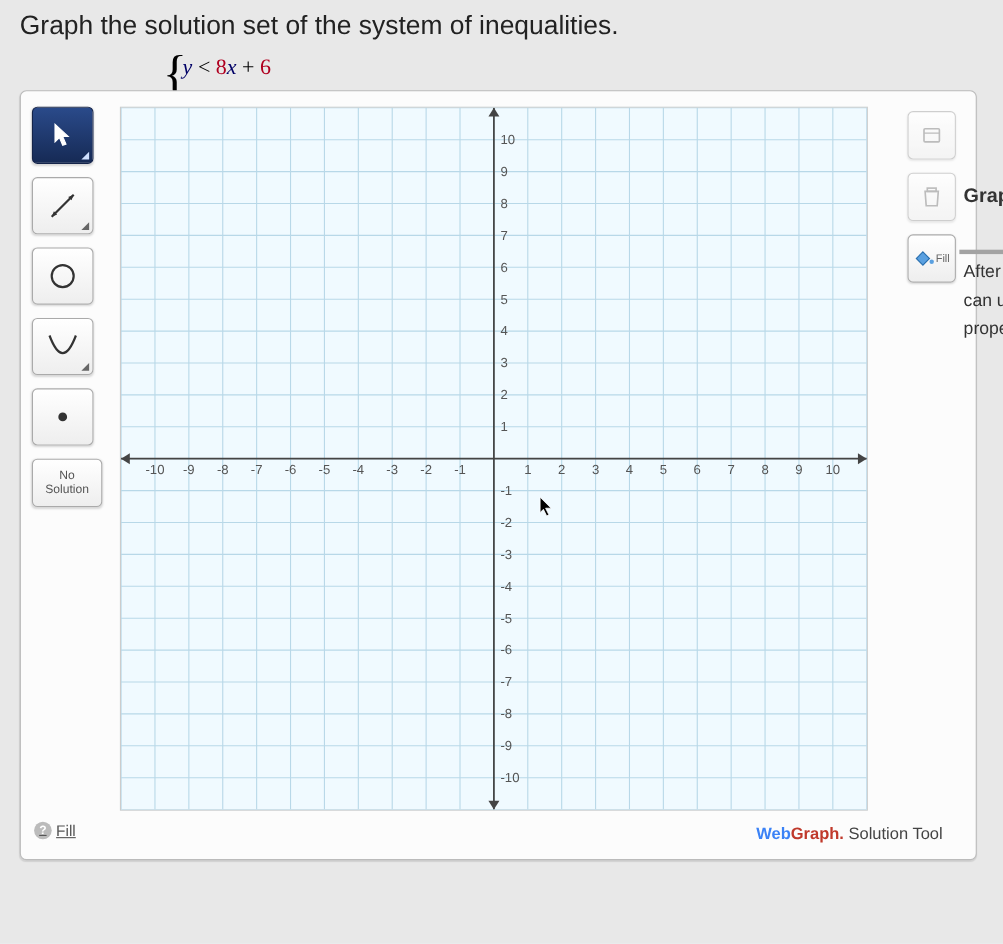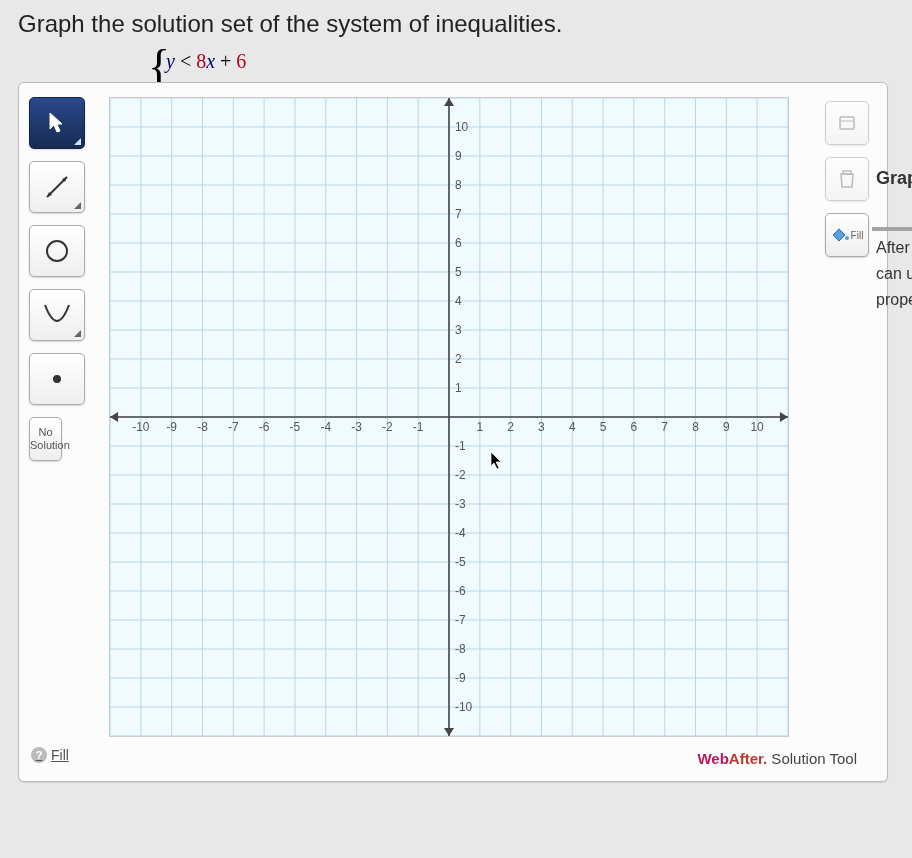--- a/index.html
+++ b/index.html
@@ -74,21 +74,21 @@
   }
   .tool-btn .corner {
     position: absolute;
     right: 3px; bottom: 3px;
     width: 0; height: 0;
     border-left: 7px solid transparent;
     border-bottom: 7px solid #666;
   }
   .tool-btn.selected .corner { border-bottom-color: #cfe0ff; }
   .no-solution {
-    width: 33px;
+    width: 64px;
     height: 44px;
     border: 1px solid #aaa;
     border-radius: 5px;
     background: linear-gradient(#fff,#eee);
     font-size: 11px;
     line-height: 13px;
     text-align: center;
     padding-top: 8px;
     color: #555;
     cursor: pointer;
@@ -128,21 +128,21 @@
   .graph-area svg { width: 100%; height: 100%; display: block; }
   .tick-label { font-size: 12px; fill: #555; font-family: Arial; }
   .brand {
     position: absolute;
     right: 30px;
     bottom: 14px;
     font-size: 15px;
     color: #444;
   }
   .brand b.red { color: #c0392b; font-weight: bold; }
-  .brand b.dark { color: #be185d; font-weight: bold; }
+  .brand b.dark { color: #3b82f6; font-weight: bold; }
   .right-tools {
     position: absolute;
     right: 14px;
     top: 18px;
     width: 48px;
   }
   .right-btn {
     width: 44px; height: 44px;
     border: 1px solid #aaa;
     border-radius: 5px;
@@ -362,21 +362,21 @@
       <div class="right-btn">
         <svg width="20" height="16" viewBox="0 0 20 16">
           <path d="M8 2 L14 8 L8 14 L2 8 Z" fill="#5aa0e0" stroke="#2a70b0" stroke-width="1"></path>
           <circle cx="16" cy="11" r="2" fill="#5aa0e0"></circle>
         </svg>
         <span>Fill</span>
       </div>
     </div>
 
     <div class="brand">
-      <b class="dark">Web</b><b class="red">After.</b><span> Solution Tool</span>
+      <b class="dark">Web</b><b class="red">Graph.</b><span> Solution Tool</span>
     </div>
   </div>
 </div>
 
 <div class="side-panel">
   <div class="side-row first">Graph</div>
   <div style="height:30px"></div>
   <div class="side-row">After</div>
   <div class="side-row" style="border:none;padding-top:0">can u</div>
   <div class="side-row" style="border:none;padding-top:0">prope</div>

